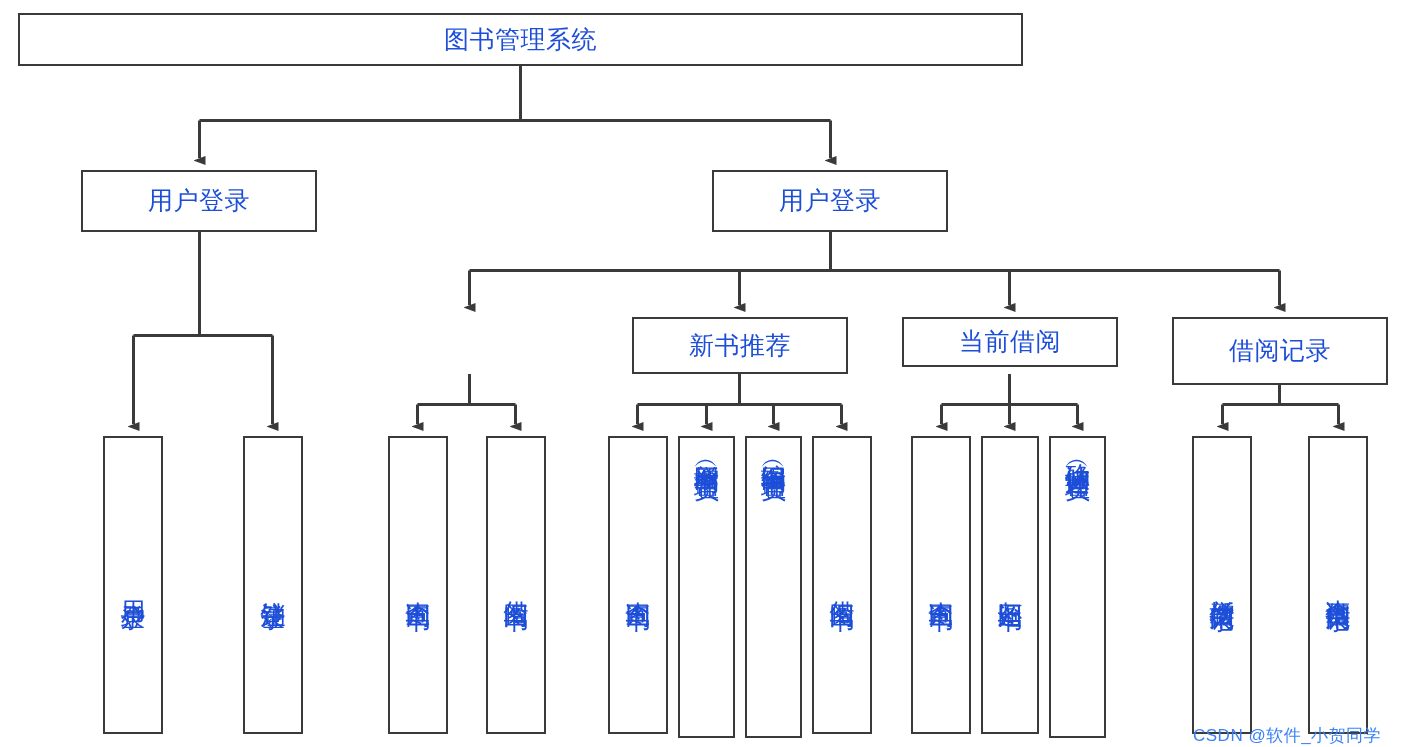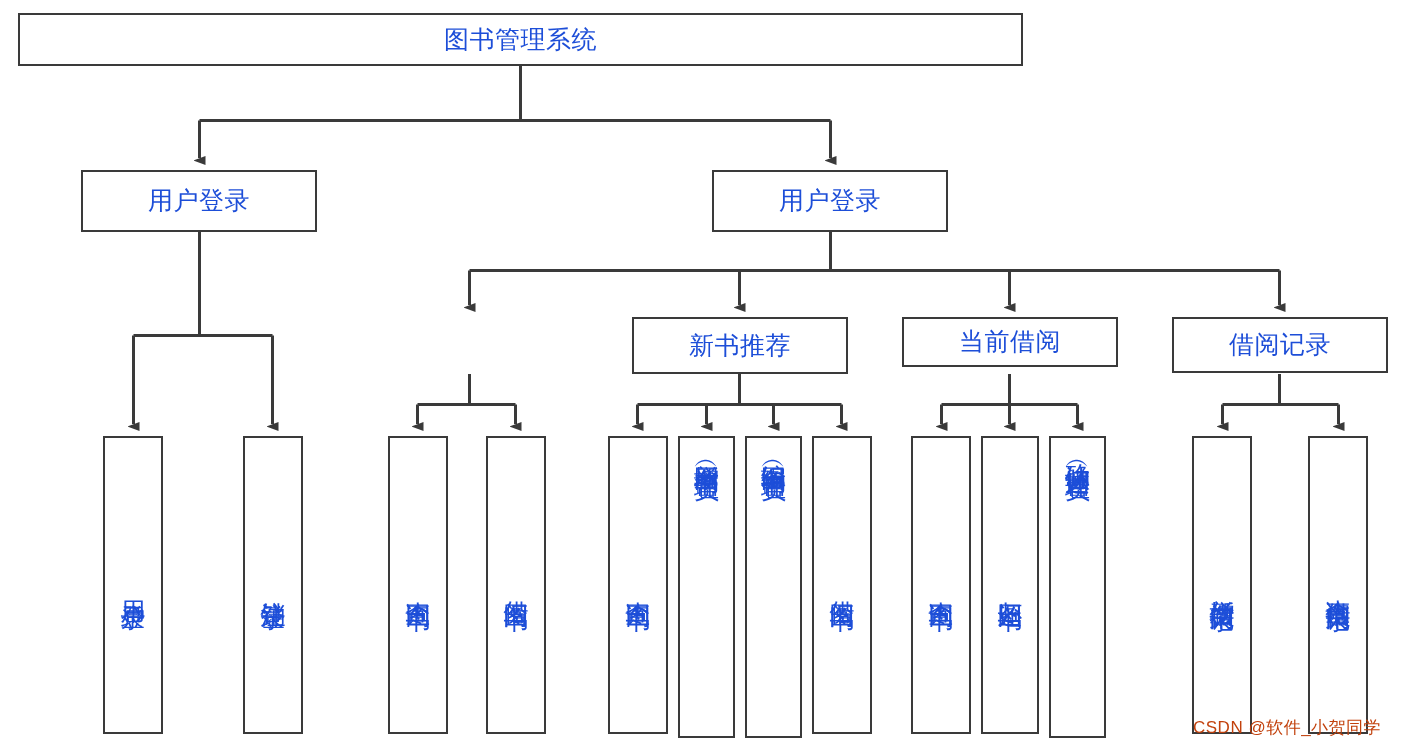--- a/index.html
+++ b/index.html
@@ -59,26 +59,27 @@
     line-height: 1.0;
     letter-spacing: 2px;
     white-space: nowrap;
   }
   .node.vertical.centered {
     align-items: center;
     padding-top: 0;
   }
   .watermark {
     position: absolute;
-    color: #c2410c;
+    color: #3b82f6;
     font-size: 17px;
     letter-spacing: 0.5px;
     z-index: 5;
     white-space: nowrap;
     user-select: none;
+    margin-top: 8px;
   }
 </style>
 </head>
 <body>
 
 <div id="diagram-root">
 
   <svg class="connectors" viewBox="0 0 1405 747" xmlns="http://www.w3.org/2000/svg">
     <defs>
       <marker id="arrow" markerWidth="10" markerHeight="12" refX="2" refY="6" orient="auto" markerUnits="userSpaceOnUse">
@@ -141,21 +142,21 @@
   <div class="node horizontal" style="left:712px; top:170px; width:236px; height:62px;">
     <span class="label">用户登录</span>
   </div>
 
   <div class="node horizontal" style="left:632px; top:317px; width:216px; height:57px;">
     <span class="label">新书推荐</span>
   </div>
   <div class="node horizontal" style="left:902px; top:317px; width:216px; height:50px;">
     <span class="label">当前借阅</span>
   </div>
-  <div class="node horizontal" style="left:1172px; top:317px; width:216px; height:56px;">
+  <div class="node horizontal" style="left:1172px; top:317px; width:216px; height:68px;">
     <span class="label">借阅记录</span>
   </div>
 
   <div class="node vertical centered" style="left:103px; top:436px; width:60px; height:298px;">
     <span class="label">用户登录</span>
   </div>
   <div class="node vertical centered" style="left:243px; top:436px; width:60px; height:298px;">
     <span class="label">注销登录</span>
   </div>
 

